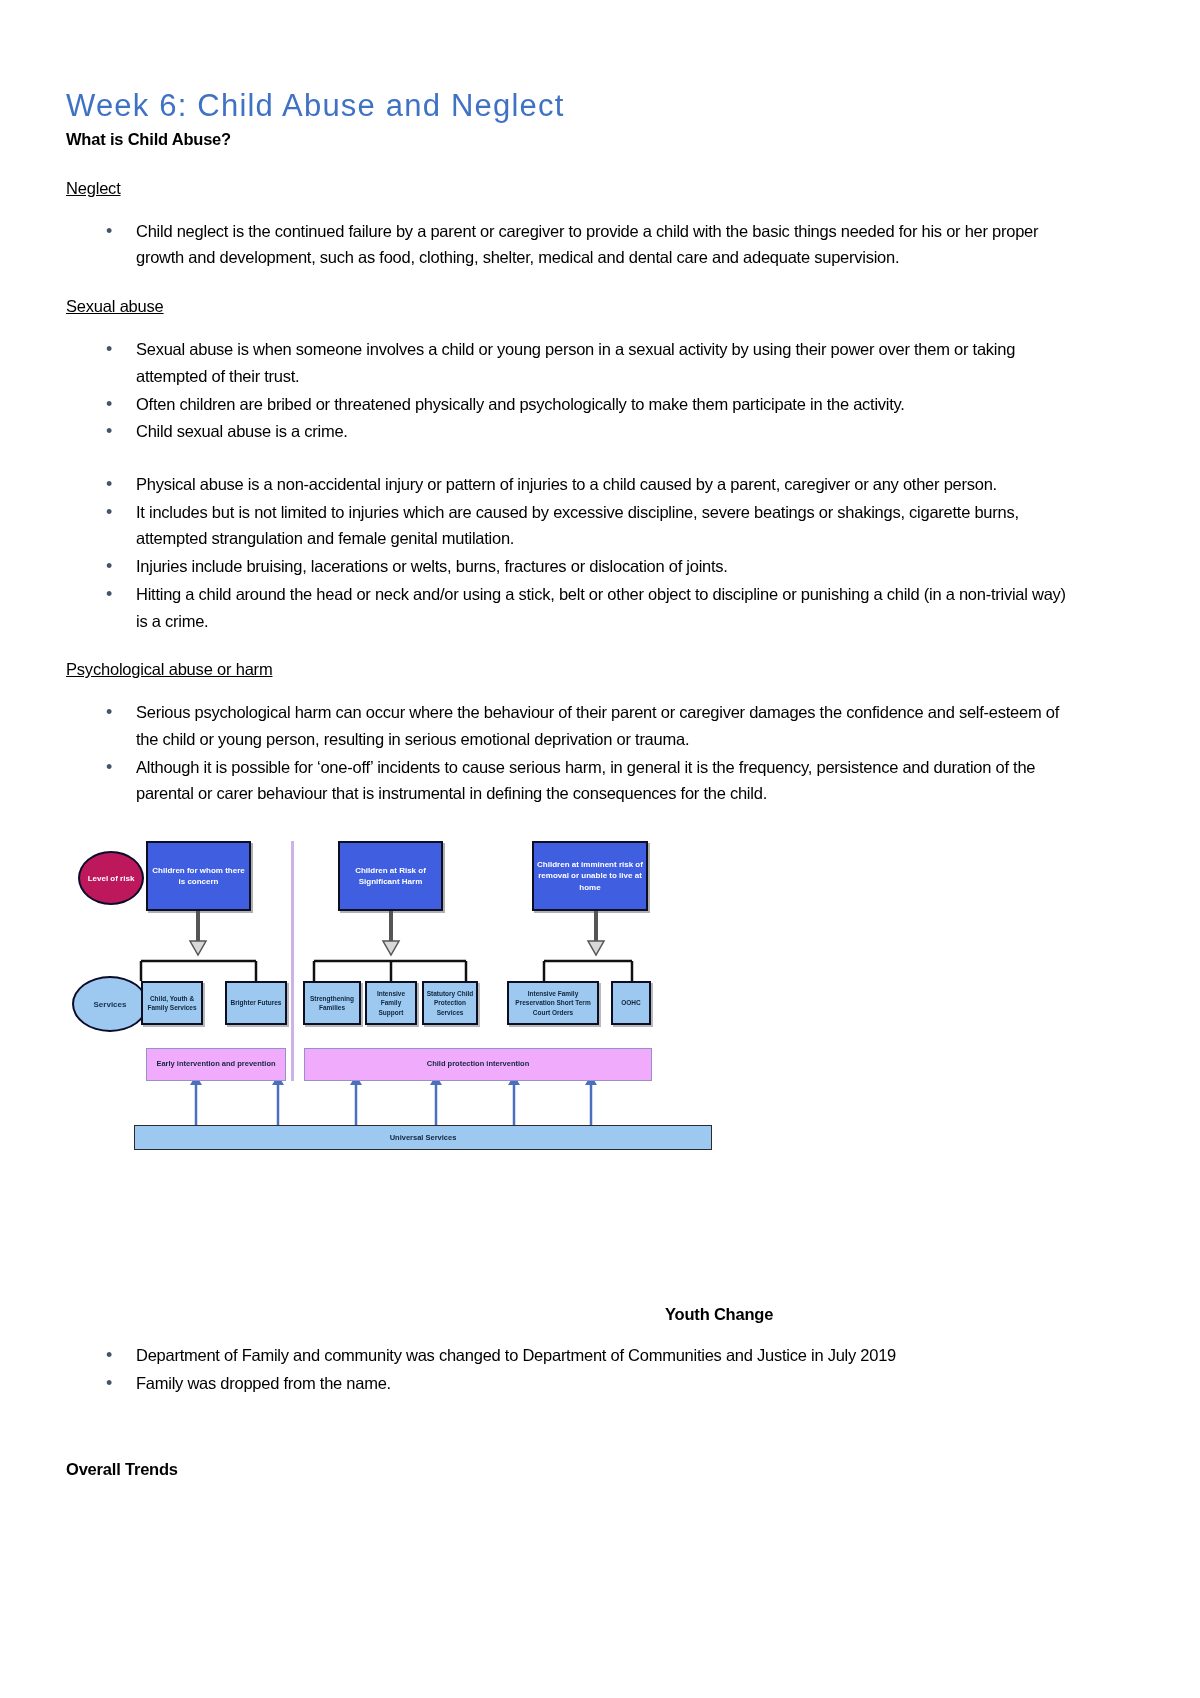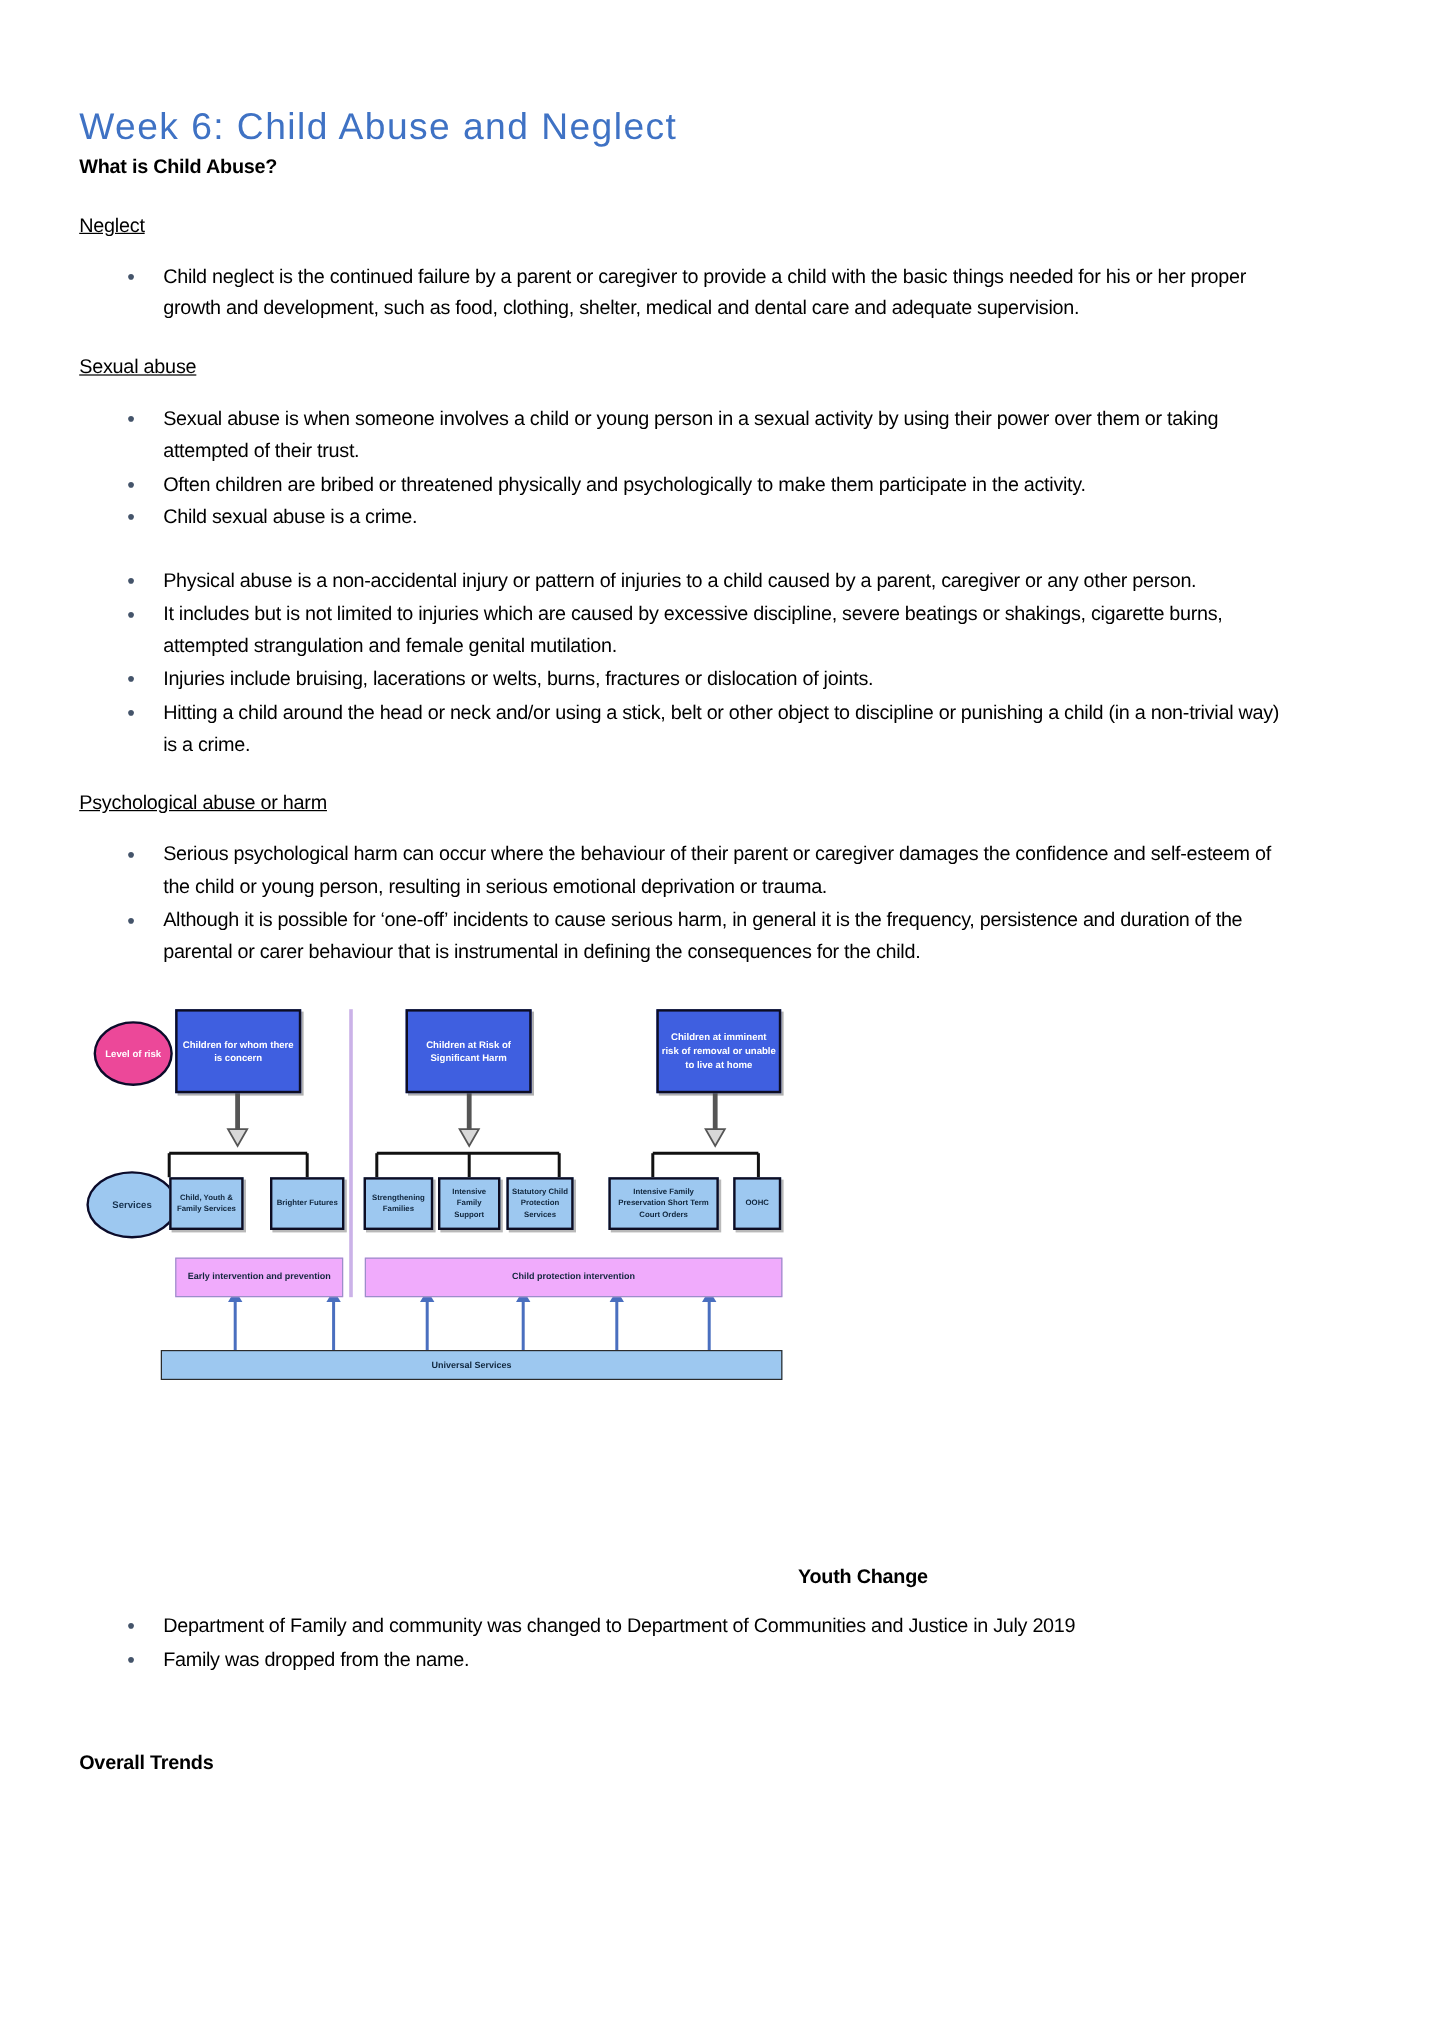--- a/index.html
+++ b/index.html
@@ -72,21 +72,21 @@
 
   
   .diagram {
     position: relative;
     width: 600px;
     height: 310px;
     margin: 26px 0 0 0;
   }
   .dg-ellipse {
     position: absolute;
-    background: #ec4899;
+    background: #be185d;
     border: 2px solid #0b0b2a;
     border-radius: 50%;
     color: #ffffff;
     font-size: 8px;
     font-weight: bold;
     display: flex;
     align-items: center;
     justify-content: center;
     text-align: center;
     line-height: 1.4;
@@ -265,36 +265,36 @@
           <polygon points="519,252 531,252 525,242"></polygon>
         </g>
       </svg>
 
       <div class="dg-divider" style="left:225px; top:8px; height:240px;"></div>
 
       <div class="dg-ellipse" style="left:12px; top:18px; width:62px; height:50px;">Level of risk</div>
 
       <div class="dg-box-dark" style="left:80px; top:8px; width:105px; height:70px;">Children for whom there is concern</div>
       <div class="dg-box-dark" style="left:272px; top:8px; width:105px; height:70px;">Children at Risk of Significant Harm</div>
-      <div class="dg-box-dark" style="left:481px; top:8px; width:104px; height:70px;">Children at imminent risk of removal or unable to live at home</div>
+      <div class="dg-box-dark" style="left:466px; top:8px; width:116px; height:70px;">Children at imminent risk of removal or unable to live at home</div>
 
       <div class="dg-ellipse light" style="left:6px; top:143px; width:72px; height:52px; font-size:8px;">Services</div>
 
       <div class="dg-box-light" style="left:75px; top:148px; width:62px; height:44px;">Child, Youth &amp; Family Services</div>
       <div class="dg-box-light" style="left:159px; top:148px; width:62px; height:44px;">Brighter Futures</div>
       <div class="dg-box-light" style="left:237px; top:148px; width:58px; height:44px;">Strengthening Families</div>
       <div class="dg-box-light" style="left:299px; top:148px; width:52px; height:44px;">Intensive Family Support</div>
       <div class="dg-box-light" style="left:356px; top:148px; width:56px; height:44px;">Statutory Child Protection Services</div>
       <div class="dg-box-light" style="left:441px; top:148px; width:92px; height:44px;">Intensive Family Preservation Short Term Court Orders</div>
       <div class="dg-box-light" style="left:545px; top:148px; width:40px; height:44px;">OOHC</div>
 
       <div class="dg-band" style="left:80px; top:215px; width:140px; height:33px;">Early intervention and prevention</div>
       <div class="dg-band" style="left:238px; top:215px; width:348px; height:33px;">Child protection intervention</div>
 
-      <div class="dg-universal" style="left:68px; top:292px; width:518px; height:25px;">Universal Services</div>
+      <div class="dg-universal" style="left:68px; top:292px; width:578px; height:25px;">Universal Services</div>
 
     </div>
 
   </div>
 
   <div class="name-change">Youth Change</div>
 
   <div class="tail-bullets">
     <ul class="bullets" style="margin-bottom:0;">
       <li>Department of Family and community was changed to Department of Communities and Justice in July 2019</li>

